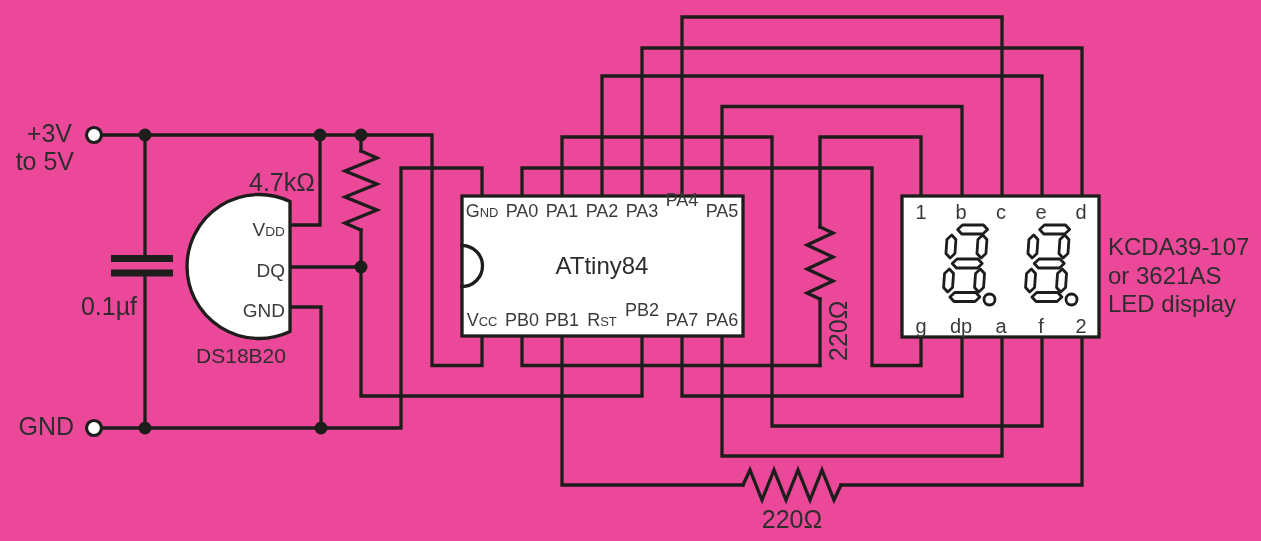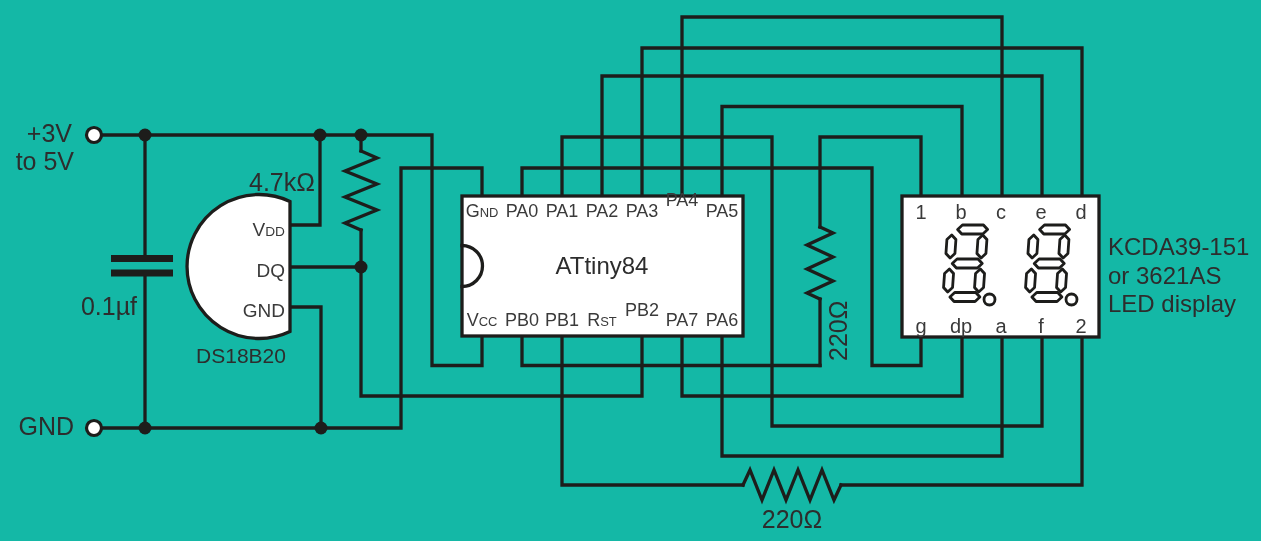--- a/index.html
+++ b/index.html
@@ -1,18 +1,18 @@
 <!DOCTYPE html>
 <html style="--line: #1d1d1b; --text: #2d2d2d;"><head>
 <meta charset="utf-8">
 <style>
   :root{ --line:#1d1d1b; --text:#2d2d2d; }
   html,body{margin:0;padding:0;background:#fff;}
   #canvas{
-    position:relative; width:1261px; height:541px; background:#14b8a6;
+    position:relative; width:1261px; height:541px; background:#ec4899;
     font-family:"Liberation Sans", sans-serif; color:var(--text); overflow:hidden;
   }
   #wires{position:absolute;left:0;top:0;}
   .lbl{position:absolute; white-space:nowrap; color:var(--text); line-height:1.1;}
   .right{text-align:right;}
   .center{text-align:center;}
   .f25{font-size:25px;}
   .f24{font-size:24px;}
   .f23{font-size:21px;}
   .pin-label{position:absolute; transform:translate(-50%,-50%); font-size:18px; color:#3a3a3a; white-space:nowrap;}
@@ -112,21 +112,21 @@
   <div class="lbl right f25" style="left:0;width:72px;top:120px;">+3V</div>
   <div class="lbl right f25" style="left:0;width:74px;top:148px;">to 5V</div>
   <div class="lbl right f25" style="left:0;width:74px;top:413px;">GND</div>
   <div class="lbl right f25" style="left:40px;width:97px;top:293px;">0.1µf</div>
   <div class="lbl center f25" style="left:232px;width:100px;top:147px;margin-top:22px;">4.7kΩ</div>
   <div class="lbl center f23" style="left:166px;width:150px;top:344px;">DS18B20</div>
   <div class="lbl center f24" style="left:502px;width:200px;top:253px;">ATtiny84</div>
   <div class="lbl center f25 rot" style="left:789px;width:100px;top:317px;">220Ω</div>
   <div class="lbl center f25" style="left:732px;width:120px;top:506px;">220Ω</div>
   <div class="lbl f24" id="caption" style="left:1108px;top:233px;">
-    <span>KCDA39-151</span>
+    <span>KCDA39-107</span>
     <span>or 3621AS</span>
     <span>LED display</span>
   </div>
 
   <div id="pin-labels">
       <span class="pin-label" style="left: 482px; top: 211px;">G<span class="sc">ND</span></span>
       <span class="pin-label" style="left: 522px; top: 211px;">PA0</span>
       <span class="pin-label" style="left: 562px; top: 211px;">PA1</span>
       <span class="pin-label" style="left: 602px; top: 211px;">PA2</span>
       <span class="pin-label" style="left: 642px; top: 211px;">PA3</span>

